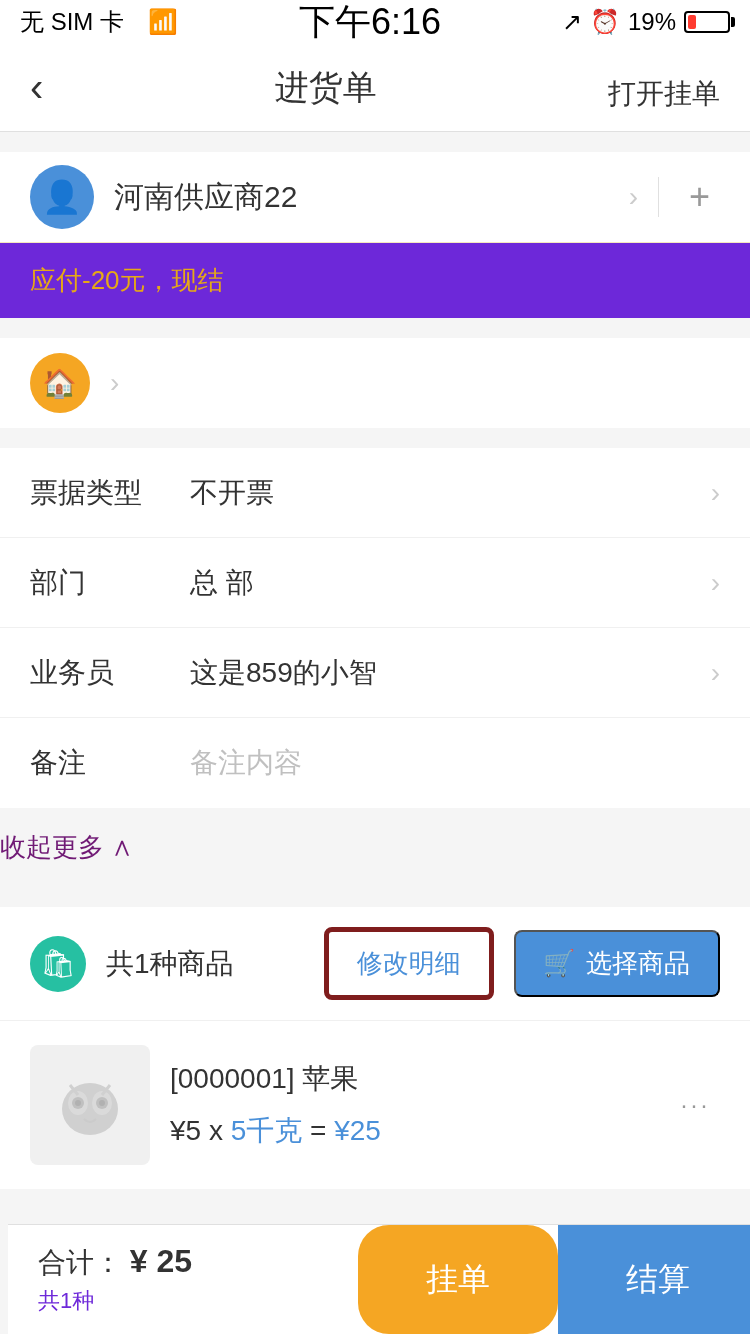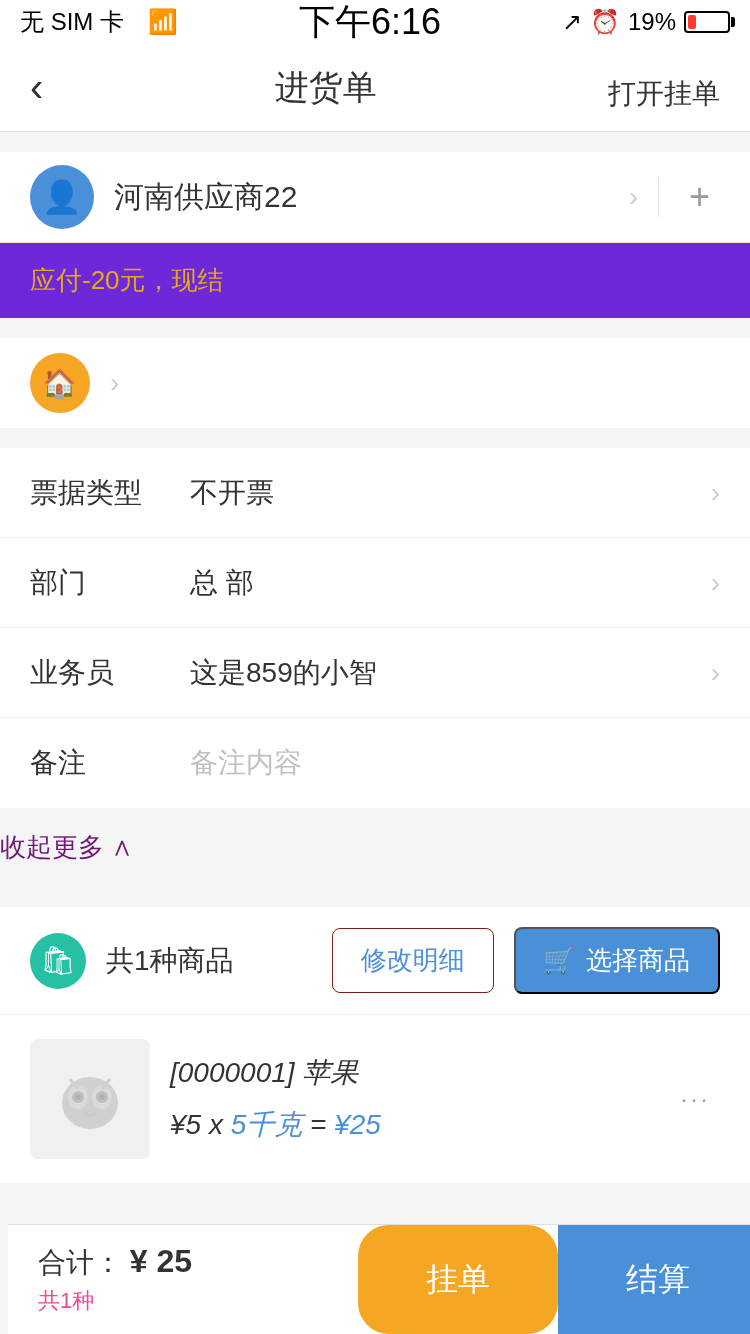--- a/index.html
+++ b/index.html
@@ -138,39 +138,38 @@
       gap: 20px;
       border-bottom: 1px solid #f0f0f0;
     }
     .products-icon {
       width: 56px; height: 56px; border-radius: 50%; background: #26c0a2;
       display: flex; align-items: center; justify-content: center;
       flex-shrink: 0;
     }
     .products-count { flex: 1; font-size: 28px; color: #333; }
     .btn-modify {
-      border: 1px solid #7f1d1d; border-radius: 8px;
+      border: 5px solid #7f1d1d; border-radius: 8px;
       padding: 14px 28px; font-size: 26px; color: #4A90D9;
       background: #fff; cursor: pointer;
     }
     .btn-select {
       border-radius: 8px;
       padding: 14px 28px; font-size: 26px; color: #fff;
       background: #4A90D9; cursor: pointer;
       display: flex; align-items: center; gap: 10px;
     }
 
     
     .product-item {
       background: #fff;
       display: flex;
       align-items: center;
       padding: 24px 30px;
       gap: 20px;
-      font-style: italic;
     }
     .product-thumb {
       width: 120px; height: 120px; background: #f0f0f0; border-radius: 8px;
       display: flex; align-items: center; justify-content: center;
       flex-shrink: 0;
     }
     .product-info { flex: 1; }
     .product-name { font-size: 28px; color: #333; margin-bottom: 14px; }
     .product-price { font-size: 28px; color: #333; }
     .price-highlight { color: #4A90D9; }
@@ -190,21 +189,21 @@
       border-top: 1px solid #e0e0e0;
     }
     .total-section {
       flex: 1;
       display: flex;
       flex-direction: column;
       justify-content: center;
       padding: 0 30px;
     }
     .total-label { font-size: 28px; color: #333; }
-    .total-sub { font-size: 22px; color: #ec4899; margin-top: 4px; }
+    .total-sub { font-size: 22px; color: #6d28d9; margin-top: 4px; }
     .btn-hang {
       width: 200px;
       background: #f5a623;
       display: flex; align-items: center; justify-content: center;
       font-size: 32px; color: #fff; cursor: pointer; border-radius: 31px;
     }
     .btn-checkout {
       width: 200px;
       background: #4A90D9;
       display: flex; align-items: center; justify-content: center;

